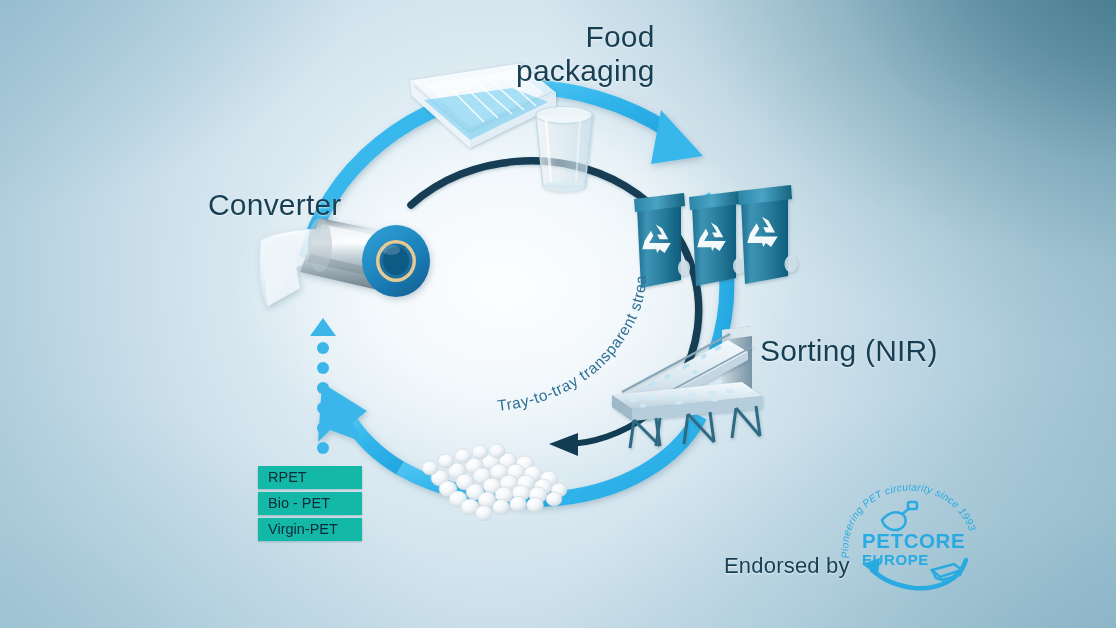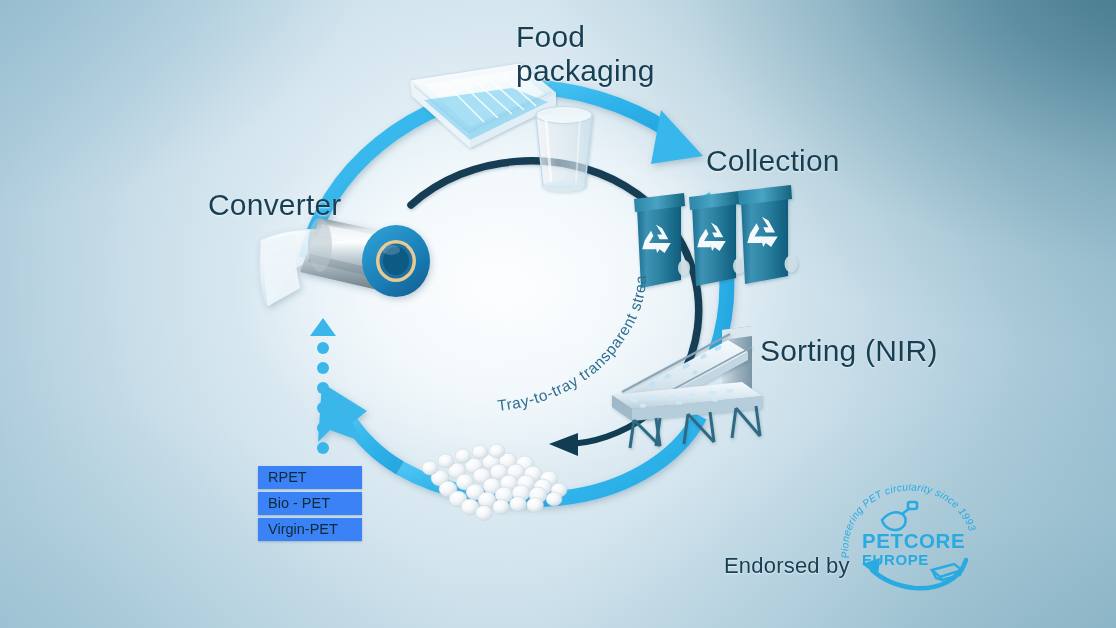--- a/index.html
+++ b/index.html
@@ -57,21 +57,21 @@
   
   .lbl {
     position: absolute;
     color: #173f54;
     font-weight: 400;
     letter-spacing: 0.2px;
     text-shadow: 0 1px 2px rgba(255,255,255,0.65);
     white-space: pre-line;
     line-height: 1.12;
   }
-  #label-food-packaging { left: 516px; top: 20px; font-size: 30px; text-align: left; }
+  #label-food-packaging { left: 516px; top: 20px; font-size: 30px; text-align: right; }
   #label-collection     { left: 706px; top: 144px; font-size: 30px; }
   #label-sorting        { left: 760px; top: 334px; font-size: 30px; }
   #label-pellets        { left: 481px; top: 513px; font-size: 30px; }
   #label-converter      { left: 208px; top: 188px; font-size: 30px; }
   #label-endorsed       { left: 724px; top: 554px; font-size: 22px; }
 
   #label-stream {
     position: absolute;
     left: 0; top: 0;
     width: 1116px; height: 628px;
@@ -87,21 +87,21 @@
   
   #pet-legend {
     position: absolute;
     left: 258px; top: 466px;
     width: 104px;
     display: flex;
     flex-direction: column;
     gap: 3px;
   }
   .pet-chip {
-    background: #3b82f6;
+    background: #14b8a6;
     color: #123; 
     font-size: 14.5px;
     padding: 3px 0 4px 10px;
     box-shadow: 0 1px 2px rgba(20,60,80,0.25);
     color: #0e2b3a;
   }
 
   
   #petcore-logo {
     position: absolute;
@@ -412,21 +412,20 @@
     <defs>
       <path id="streamPath" d="M 498,411 C 540,407 586,388 613,355 C 640,322 646,296 646,276" fill="none"></path>
     </defs>
     <text>
       <textPath href="#streamPath" startOffset="0%">Tray-to-tray transparent stream</textPath>
     </text>
   </svg>
 
   <div class="lbl" id="label-food-packaging">Food
 packaging</div>
-  <div class="lbl" id="label-collection">Collection</div>
   <div class="lbl" id="label-sorting">Sorting (NIR)</div>
   <div class="lbl" id="label-converter">Converter</div>
   <div class="lbl" id="label-endorsed">Endorsed by</div>
 
   <div id="pet-legend">
     <div class="pet-chip">RPET</div>
     <div class="pet-chip">Bio - PET</div>
     <div class="pet-chip">Virgin-PET</div>
   </div>
 

